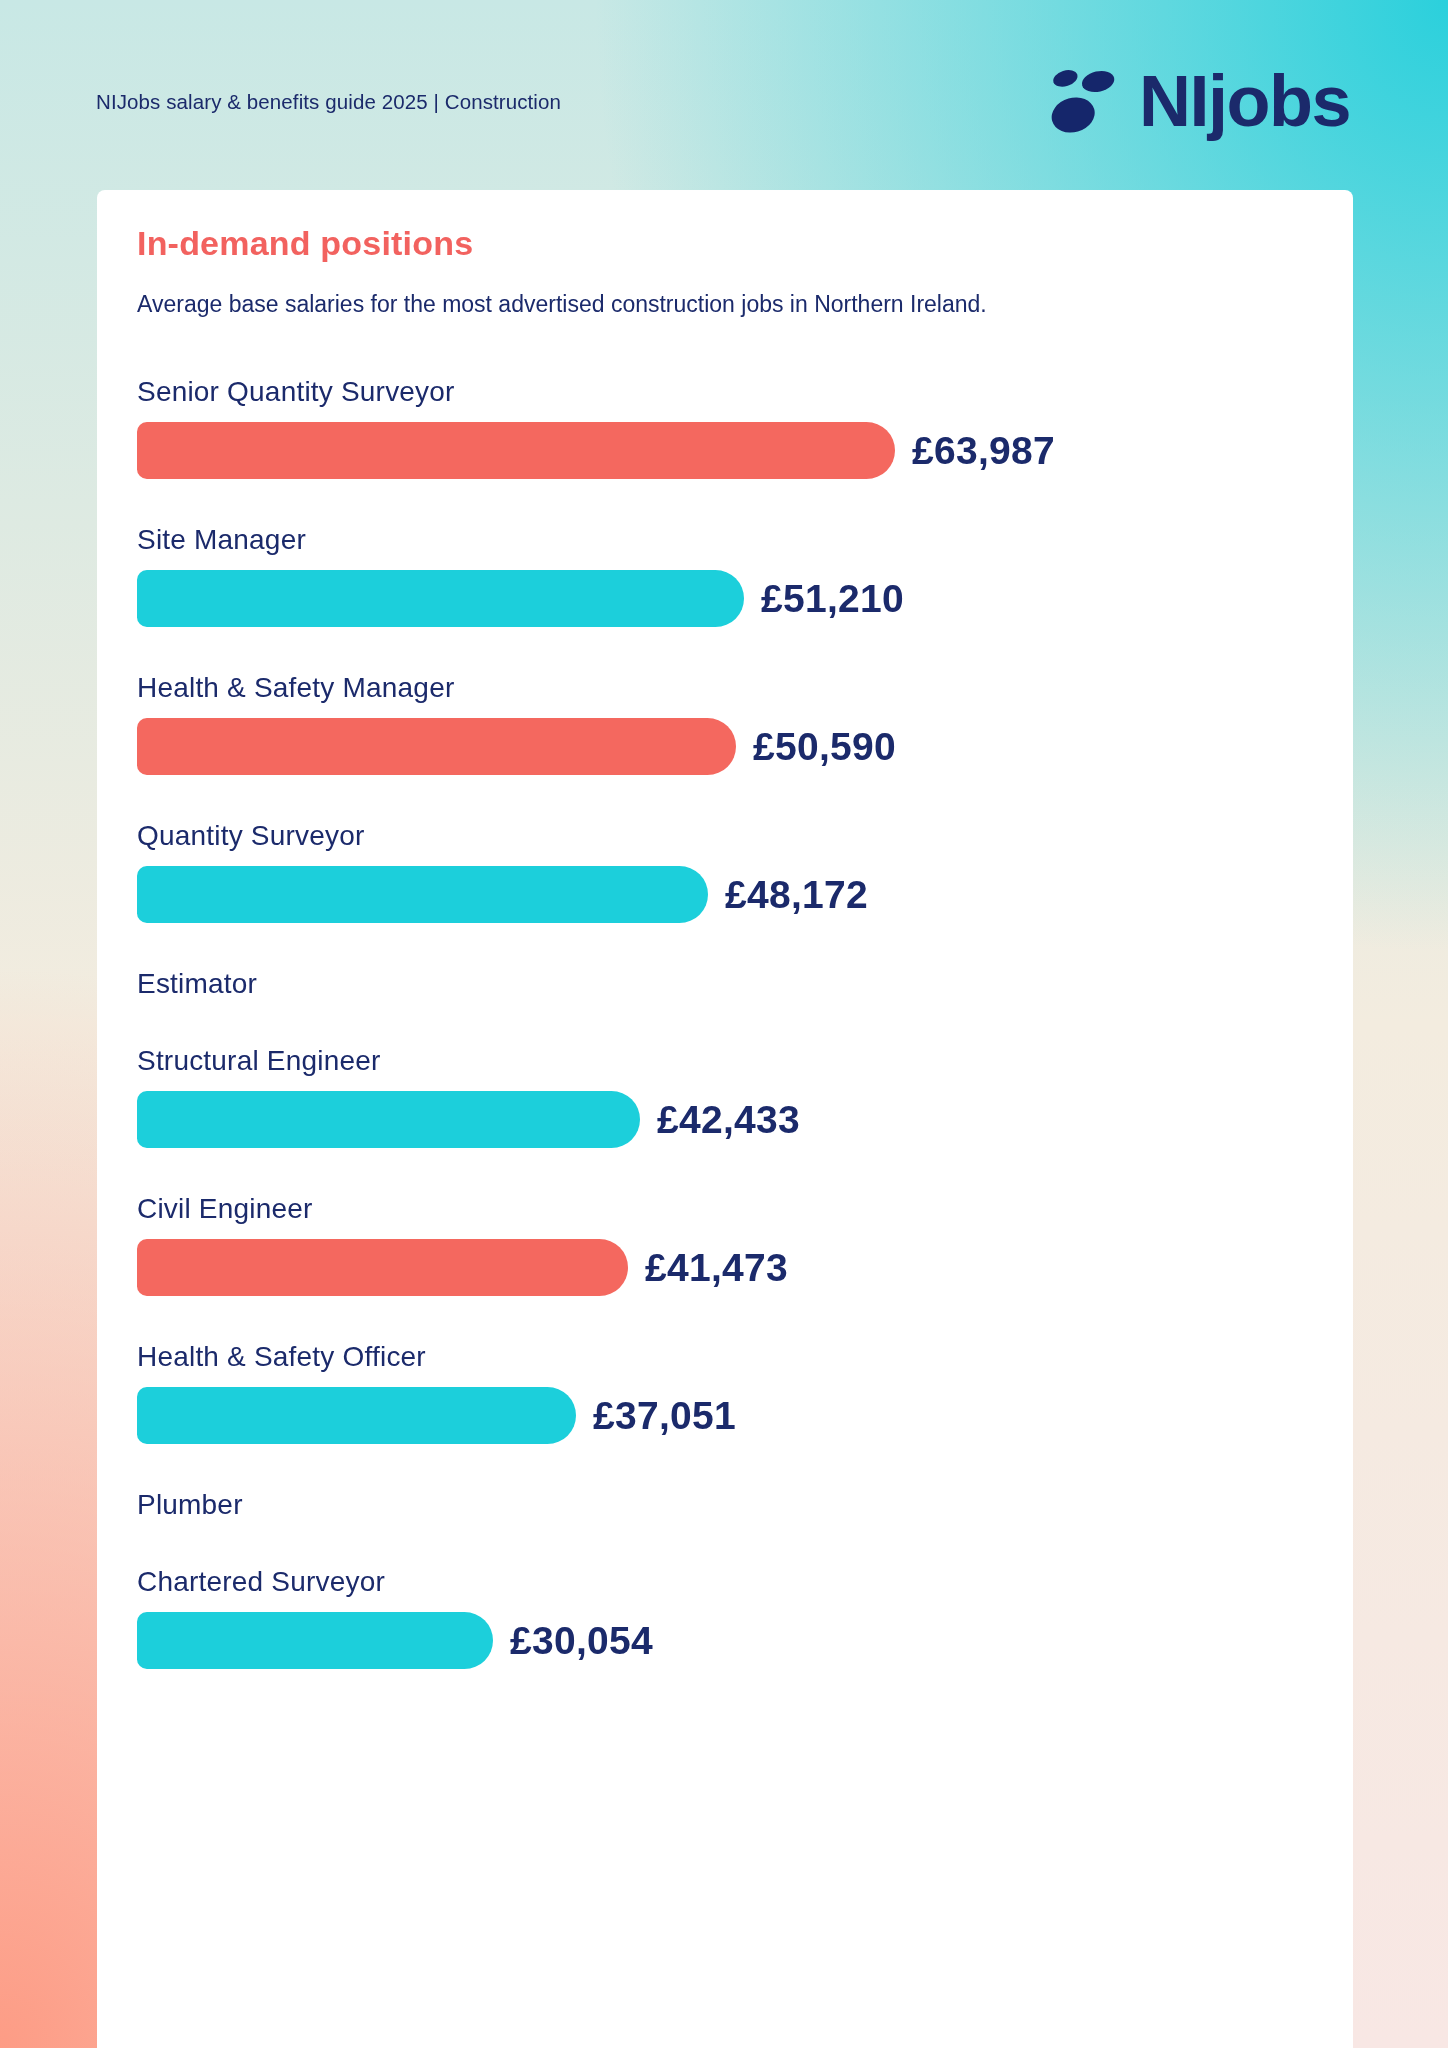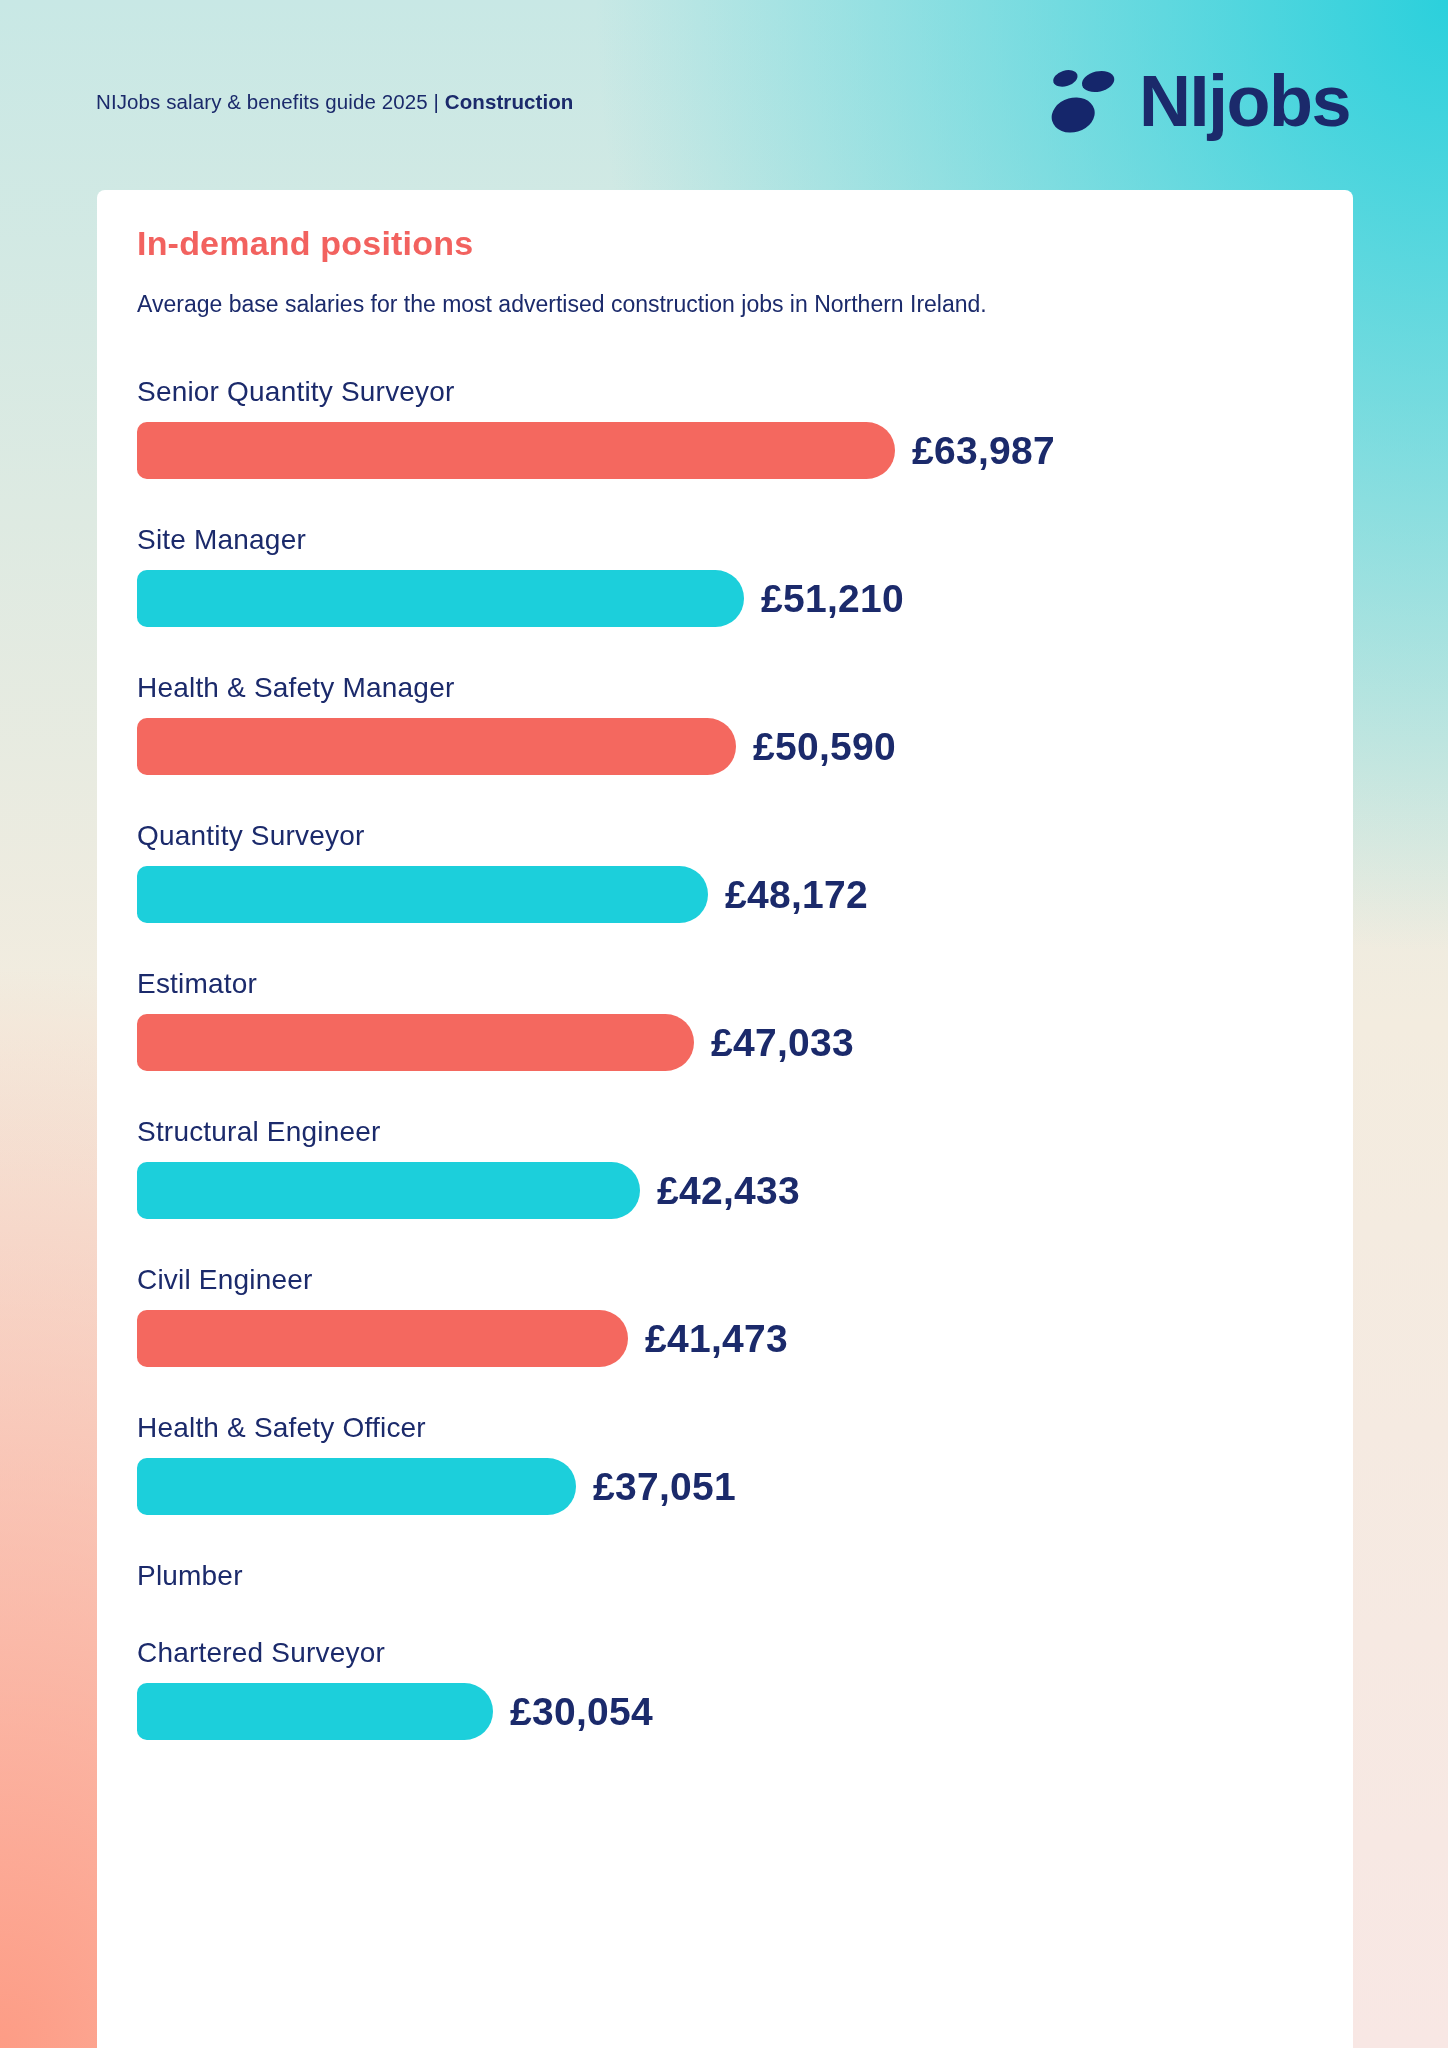--- a/index.html
+++ b/index.html
@@ -19,21 +19,21 @@
   
   .header-line {
     position: absolute;
     left: 96px;
     top: 90px;
     font-size: 20.5px;
     letter-spacing: 0.1px;
     color: var(--navy-text, #1B2A6B);
     white-space: nowrap;
   }
-  .header-line .bold { font-weight: bold; }
+  .header-line .bold { font-weight: normal; }
 
   .logo {
     position: absolute;
     top: 56px;
     right: 98px;
     display: flex;
     align-items: center;
     gap: 12px;
     height: 90px;
   }
@@ -153,24 +153,20 @@
   </div>
         <div class="chart-row">
     <div class="bar-label">Quantity Surveyor</div>
     <div class="bar-line">
       <div class="bar" style="width: 571px; background: rgb(28, 207, 219);"></div>
       <div class="bar-value">£48,172</div>
     </div>
   </div>
         <div class="chart-row">
     <div class="bar-label">Estimator</div>
-    <div class="bar-line">
-      <div class="bar" style="width: 557px; background: rgb(244, 104, 95);"></div>
-      <div class="bar-value">£47,033</div>
-    </div>
   </div>
         <div class="chart-row">
     <div class="bar-label">Structural Engineer</div>
     <div class="bar-line">
       <div class="bar" style="width: 503px; background: rgb(28, 207, 219);"></div>
       <div class="bar-value">£42,433</div>
     </div>
   </div>
         <div class="chart-row">
     <div class="bar-label">Civil Engineer</div>

